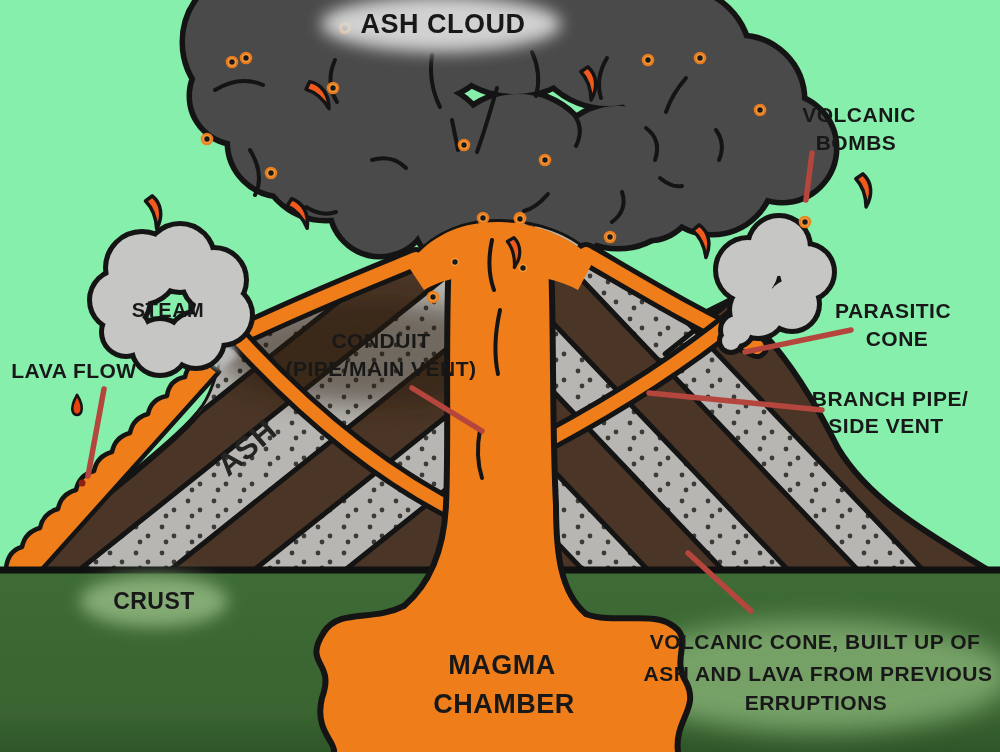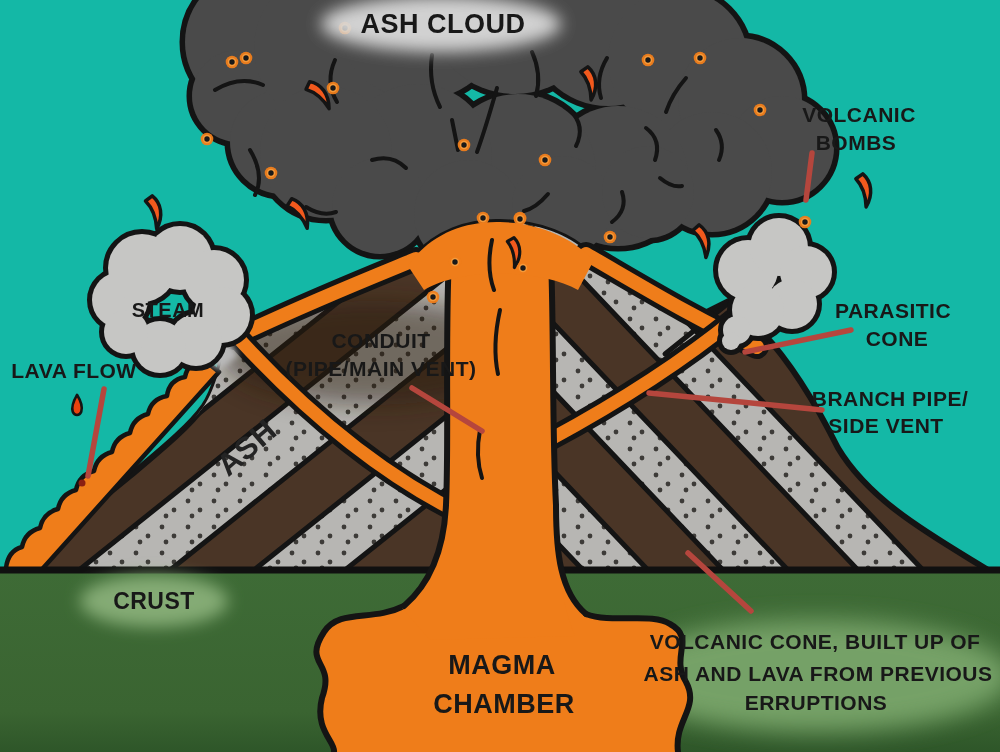--- a/index.html
+++ b/index.html
@@ -1,16 +1,16 @@
 <!DOCTYPE html>
 <html><head>
 <meta charset="utf-8">
 <style>
   html,body{margin:0;padding:0;background:#fff;}
-  .stage{width:1000px;height:752px;position:relative;overflow:hidden;background:#14b8a6;}
+  .stage{width:1000px;height:752px;position:relative;overflow:hidden;background:#86efac;}
   svg{display:block;}
   text{font-family:"Liberation Sans","DejaVu Sans",sans-serif;font-weight:700;fill:#181818;letter-spacing:0.5px;}
   .lbl{font-size:21px;}
   .big{font-size:27px;}
   .crust{font-size:23px;}
   .steam{font-size:20px;}
   .ashrot{font-size:31px;fill:#242424;}
 </style>
 </head>
 <body>

